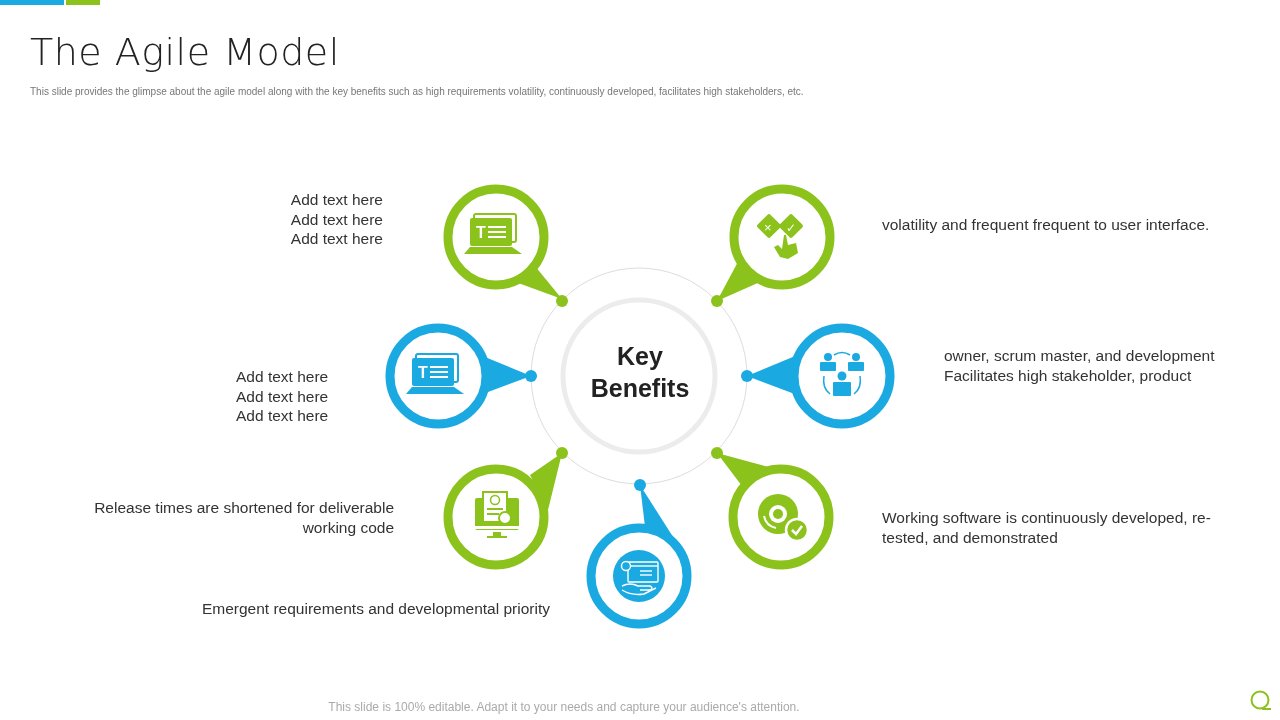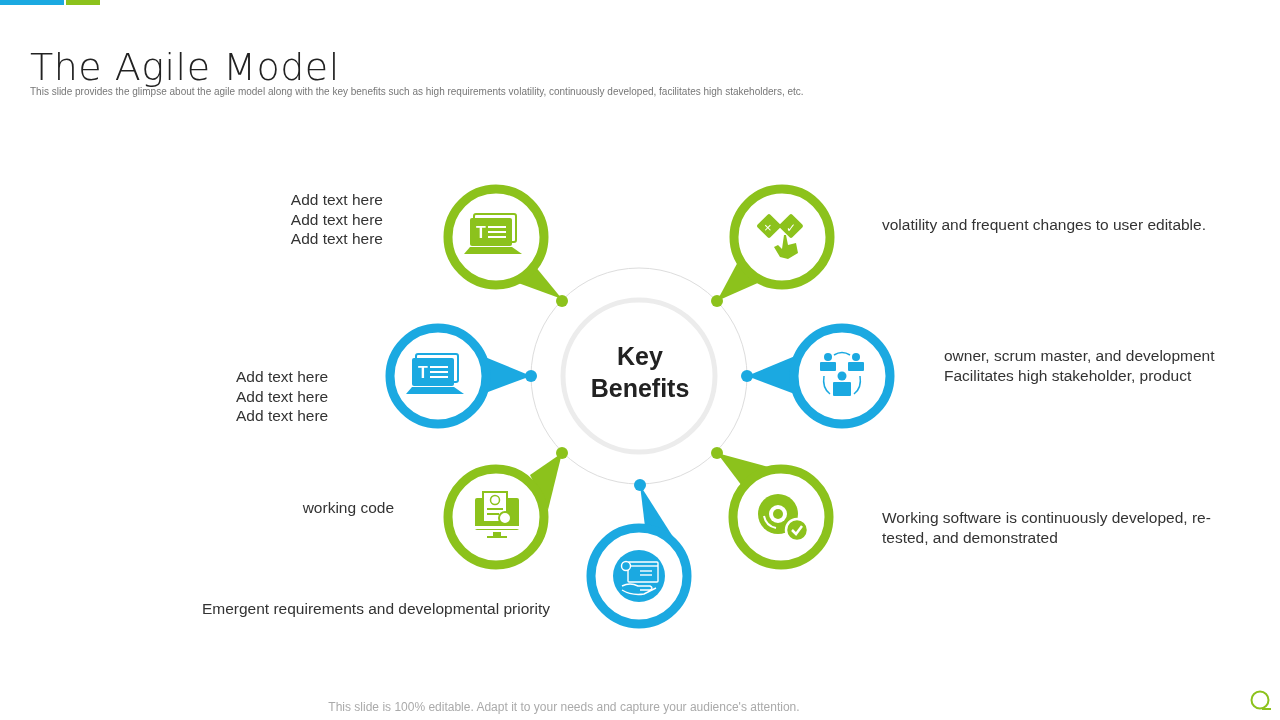--- a/index.html
+++ b/index.html
@@ -1,19 +1,19 @@
 <!DOCTYPE html>
 <html><head>
 <meta charset="utf-8">
 <style>
   html, body { margin: 0; padding: 0; }
   body { width: 1280px; height: 720px; position: relative; background: #ffffff; overflow: hidden; font-family: "Liberation Sans", sans-serif; color: #333; }
   .topbar-blue { position: absolute; left: 0; top: 0; width: 64px; height: 5px; background: #1ba9e1; }
   .topbar-green { position: absolute; left: 66px; top: 0; width: 34px; height: 5px; background: #8cc21c; }
-  .title { position: absolute; left: 30px; top: 30px; font-size: 38px; font-family: "DejaVu Sans", sans-serif; font-weight: 300; color: #222; letter-spacing: 0.5px; margin-top: 15px; }
+  .title { position: absolute; left: 30px; top: 30px; font-size: 38px; font-family: "DejaVu Sans", sans-serif; font-weight: 300; color: #222; letter-spacing: 0.5px; }
   .subtitle { position: absolute; left: 30px; top: 86px; font-size: 10px; color: #777; white-space: nowrap; }
   .footer { position: absolute; left: 0; width: 1128px; top: 700px; text-align: center; font-size: 12px; color: #aaa; }
   .logo { position: absolute; left: 1249px; top: 690px; width: 22px; height: 22px; }
   .diagram { position: absolute; left: 0; top: 0; width: 1280px; height: 720px; }
   .center-label { position: absolute; left: 560px; top: 340px; width: 160px; text-align: center; font-size: 25px; font-weight: bold; color: #222; line-height: 32px; }
   .txt { position: absolute; font-size: 15.5px; color: #333; line-height: 19.5px; }
   .txt.right { text-align: right; }
   .txt.left { text-align: left; }
   .txt div { white-space: nowrap; }
 </style>
@@ -151,35 +151,36 @@
   <div>Benefits</div>
 </div>
 
 <div class="txt right" style="left:230px; top:190px; width:153px;">
   <div>Add text here</div>
   <div>Add text here</div>
   <div>Add text here</div>
 </div>
 
 <div class="txt left" style="left:882px; top:215px;">
-  <div>volatility and frequent  changes to user editable.</div>
+  <div>volatility and frequent  frequent to user interface.</div>
 </div>
 
 <div class="txt left" style="left:236px; top:367px;">
   <div>Add text here</div>
   <div>Add text here</div>
   <div>Add text here</div>
 </div>
 
 <div class="txt left" style="left:944px; top:346px;">
   <div>owner, scrum master, and development</div>
   <div>Facilitates high stakeholder, product</div>
 </div>
 
 <div class="txt right" style="left:60px; top:498px; width:334px;">
+  <div>Release times are shortened for deliverable</div>
   <div>working code</div>
 </div>
 
 <div class="txt left" style="left:882px; top:508px;">
   <div>Working software is continuously  developed, re-</div>
   <div>tested, and demonstrated</div>
 </div>
 
 <div class="txt right" style="left:150px; top:599px; width:400px;">
   <div>Emergent requirements and developmental priority</div>

